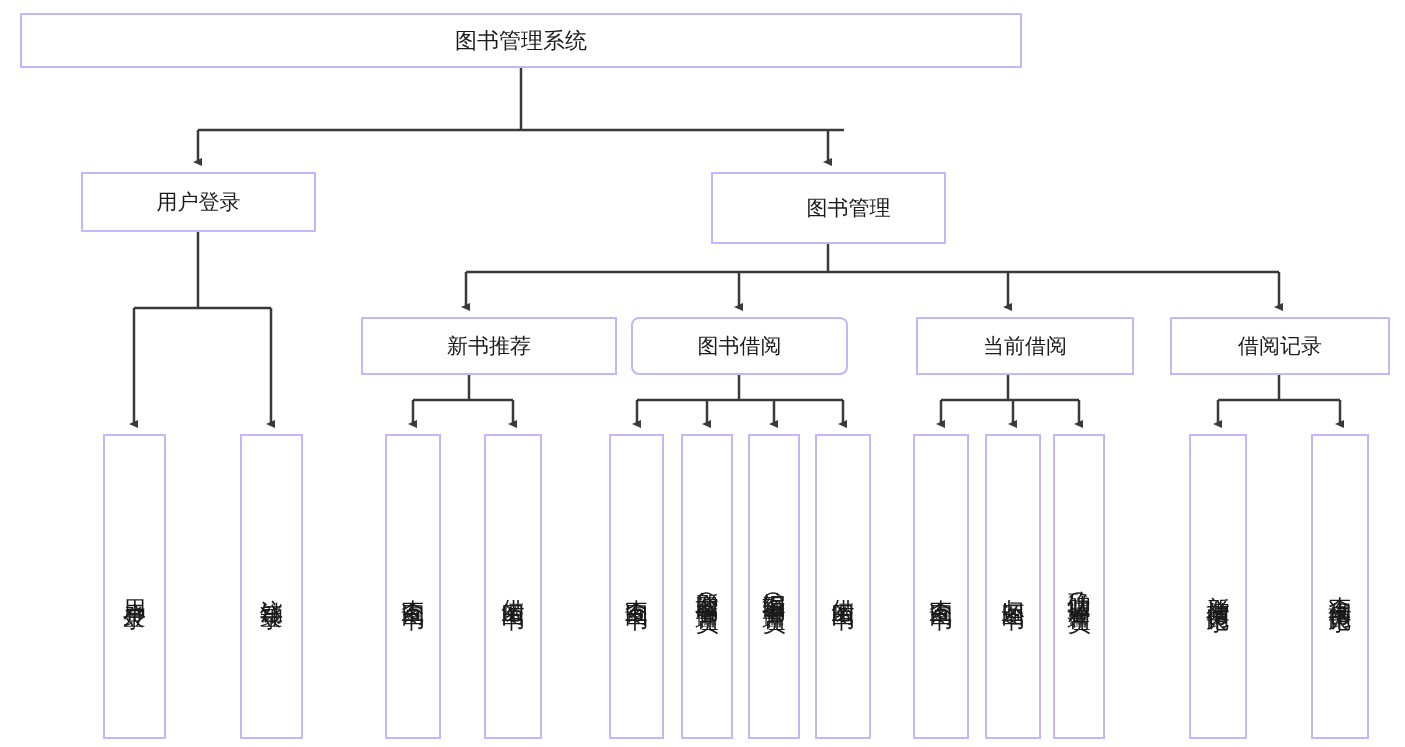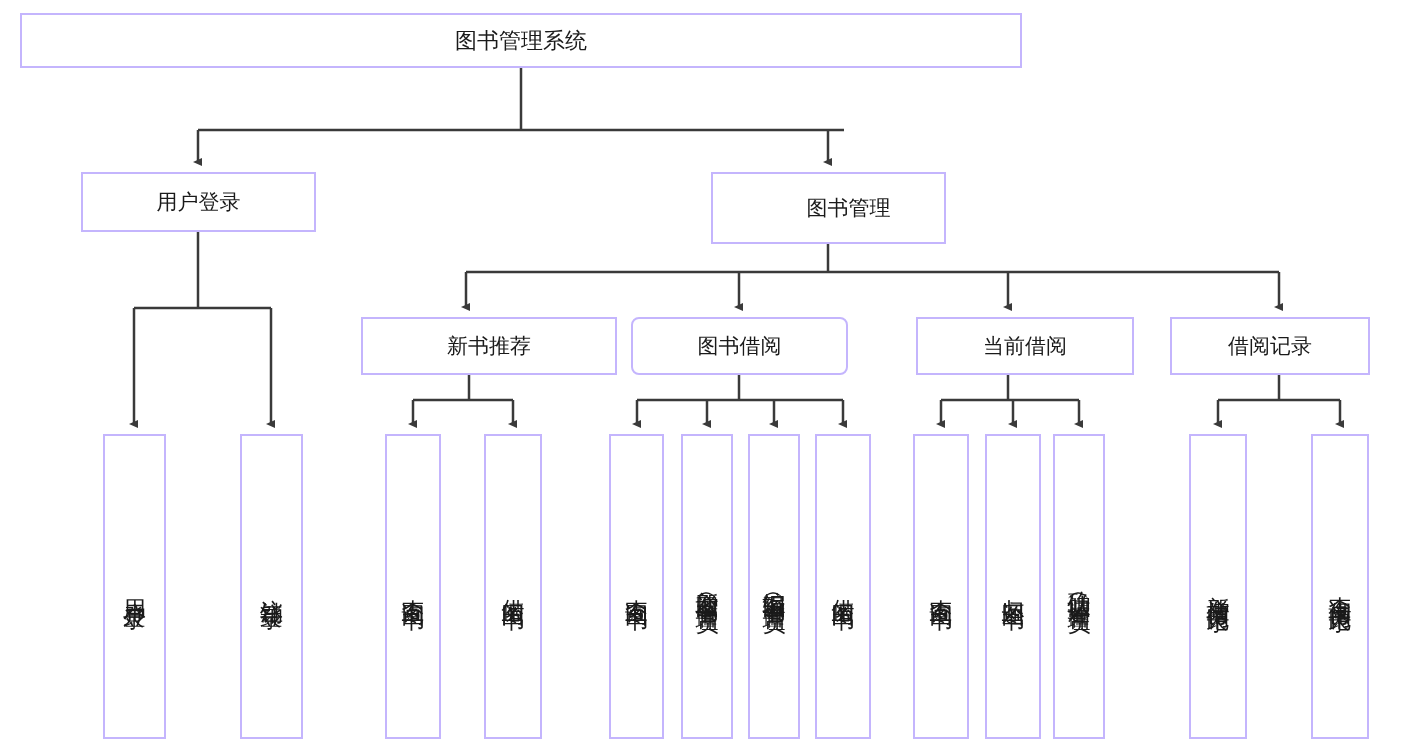--- a/index.html
+++ b/index.html
@@ -148,21 +148,21 @@
 
   <div class="node horiz" style="left:361px; top:317px; width:256px; height:58px;align-items:center;">
     <span class="node-label">新书推荐</span>
   </div>
   <div class="node horiz" style="left:631px; top:317px; width:217px; height:58px;border-radius:8px;">
     <span class="node-label">图书借阅</span>
   </div>
   <div class="node horiz" style="left:900px; top:317px; width:218px; height:58px;margin-left:16px;">
     <span class="node-label">当前借阅</span>
   </div>
-  <div class="node horiz" style="left:1170px; top:317px; width:200px; height:58px;">
+  <div class="node horiz" style="left:1170px; top:317px; width:220px; height:58px;">
     <span class="node-label">借阅记录</span>
   </div>
 
   <div class="node vert" style="left:103px; top:434px; width:63px; height:305px;">
     <span class="node-label">用户登录</span>
   </div>
   <div class="node vert" style="left:240px; top:434px; width:63px; height:305px;">
     <span class="node-label">注销登录</span>
   </div>
   <div class="node vert" style="left:385px; top:434px; width:56px; height:305px;">

